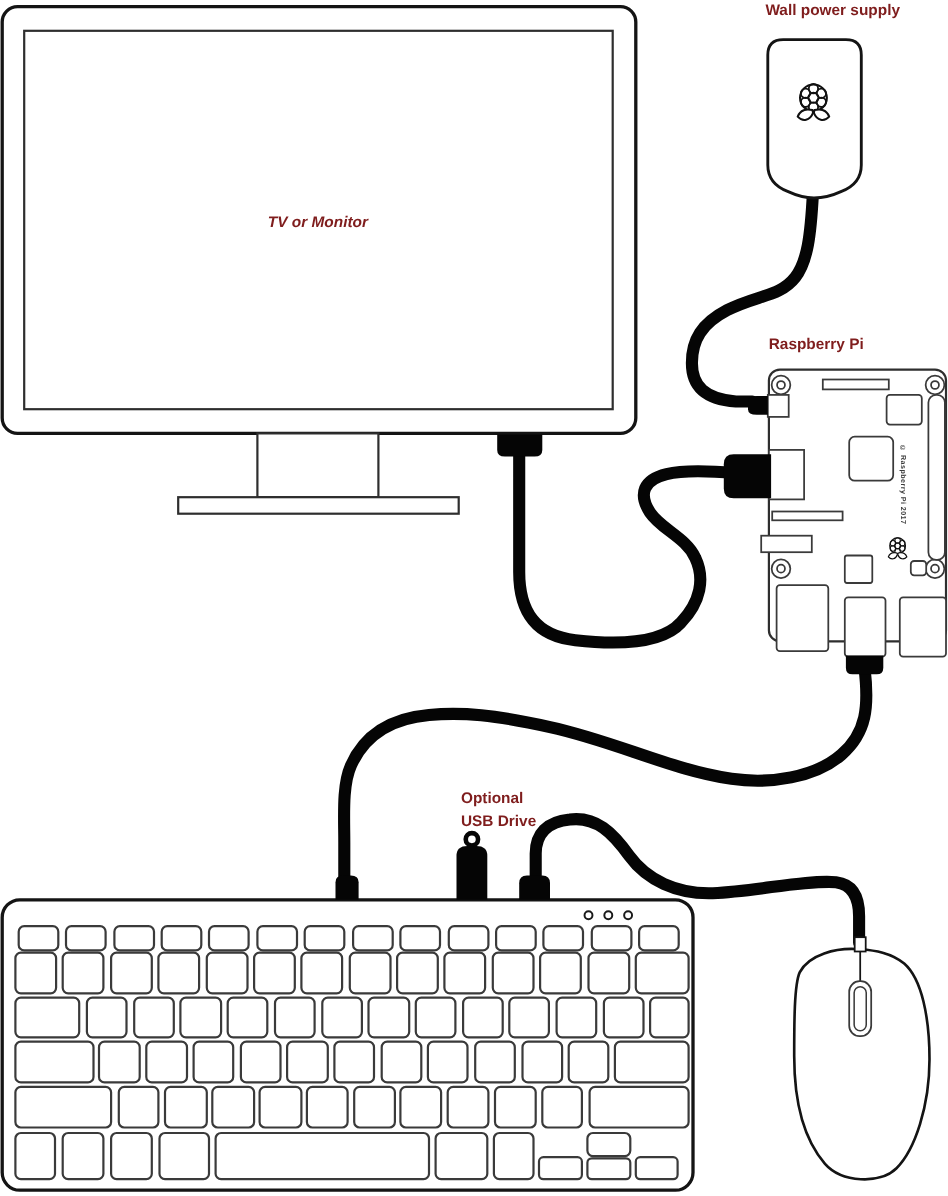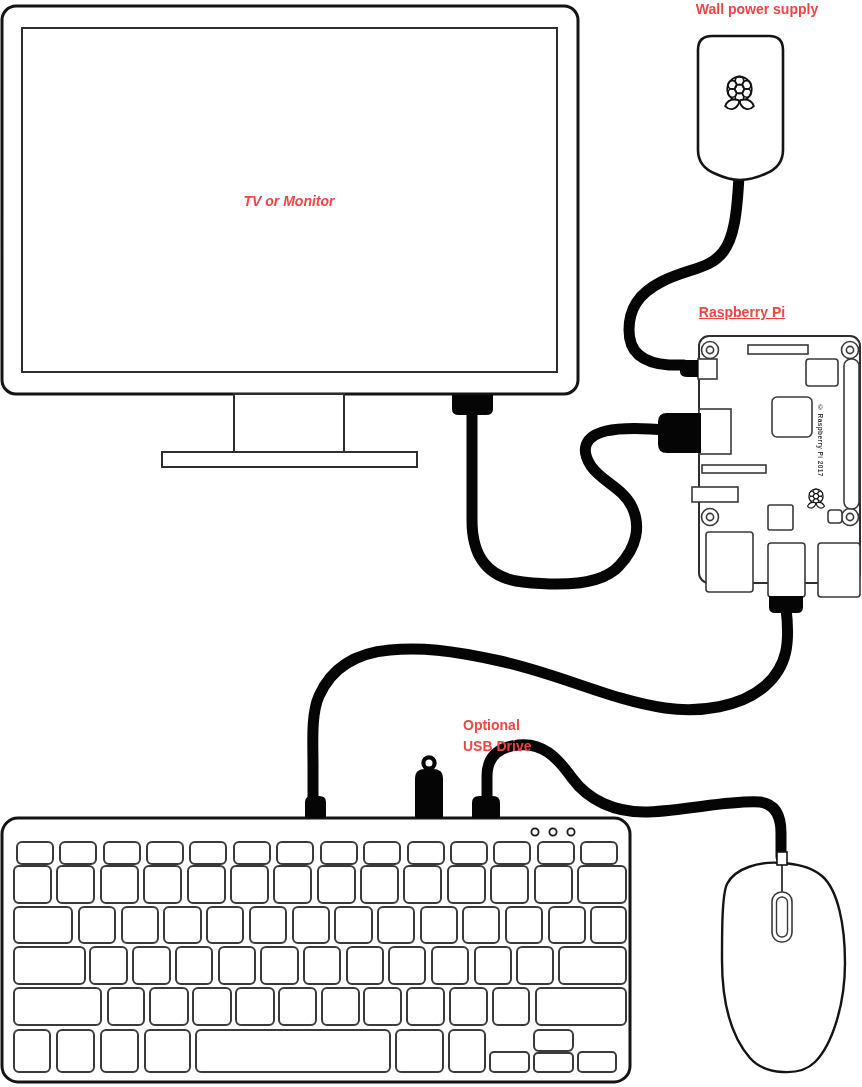--- a/index.html
+++ b/index.html
@@ -2,21 +2,21 @@
 <html><head>
 <meta charset="utf-8">
 <style>
   html,body{margin:0;padding:0;background:#fff;}
   #canvas{
     position:relative;width:862px;height:1087px;background:#fff;overflow:hidden;
     font-family:"Liberation Sans",sans-serif;
   }
   #diagram-svg{position:absolute;left:0;top:0;}
   .label{
-    position:absolute;font-weight:bold;font-size:14px;color:#ef4444;
+    position:absolute;font-weight:bold;font-size:14px;color:#7f1d1d;
     text-align:center;white-space:pre;line-height:21px;
   }
   .label-left{text-align:left;}
   .board-copy{
     position:absolute;font-weight:bold;font-size:6.5px;color:#3a3a3a;
     writing-mode:vertical-rl;letter-spacing:.4px;white-space:pre;
   }
   .outline{fill:#fff;stroke:#2e2e2e;stroke-width:2;}
   .outline-thin{fill:#fff;stroke:#3a3a3a;stroke-width:1.6;}
   .cable{fill:none;stroke:#050505;stroke-width:11;stroke-linecap:round;stroke-linejoin:round;}
@@ -237,19 +237,19 @@
       <line x1="782" y1="865" x2="782" y2="892" stroke="#141414" stroke-width="1.6"></line>
       <rect x="772" y="892" width="20" height="50" rx="9.5" class="outline-thin"></rect>
       <rect x="776.5" y="897" width="11" height="40" rx="5.5" fill="#fff" stroke="#3a3a3a" stroke-width="1.4"></rect>
     </g>
   </svg>
 
   <div class="label" style="left:189px;top:191px;width:200px;font-style:italic;">TV or Monitor</div>
 
   <div class="label" style="left:657px;top:-1px;width:200px;">Wall power supply</div>
 
-  <div class="label" style="left:642px;top:302px;width:200px;text-decoration:underline;">Raspberry Pi</div>
-
-  <div class="label label-left" style="left:419px;top:715px;margin-left:44px;">Optional
+  <div class="label" style="left:642px;top:302px;width:200px;">Raspberry Pi</div>
+
+  <div class="label label-left" style="left:419px;top:715px;">Optional
 USB Drive</div>
 
   <div class="board-copy" style="left:817px;top:404px;height:75px;">© Raspberry Pi 2017</div>
 </div>
 
 </body></html>

